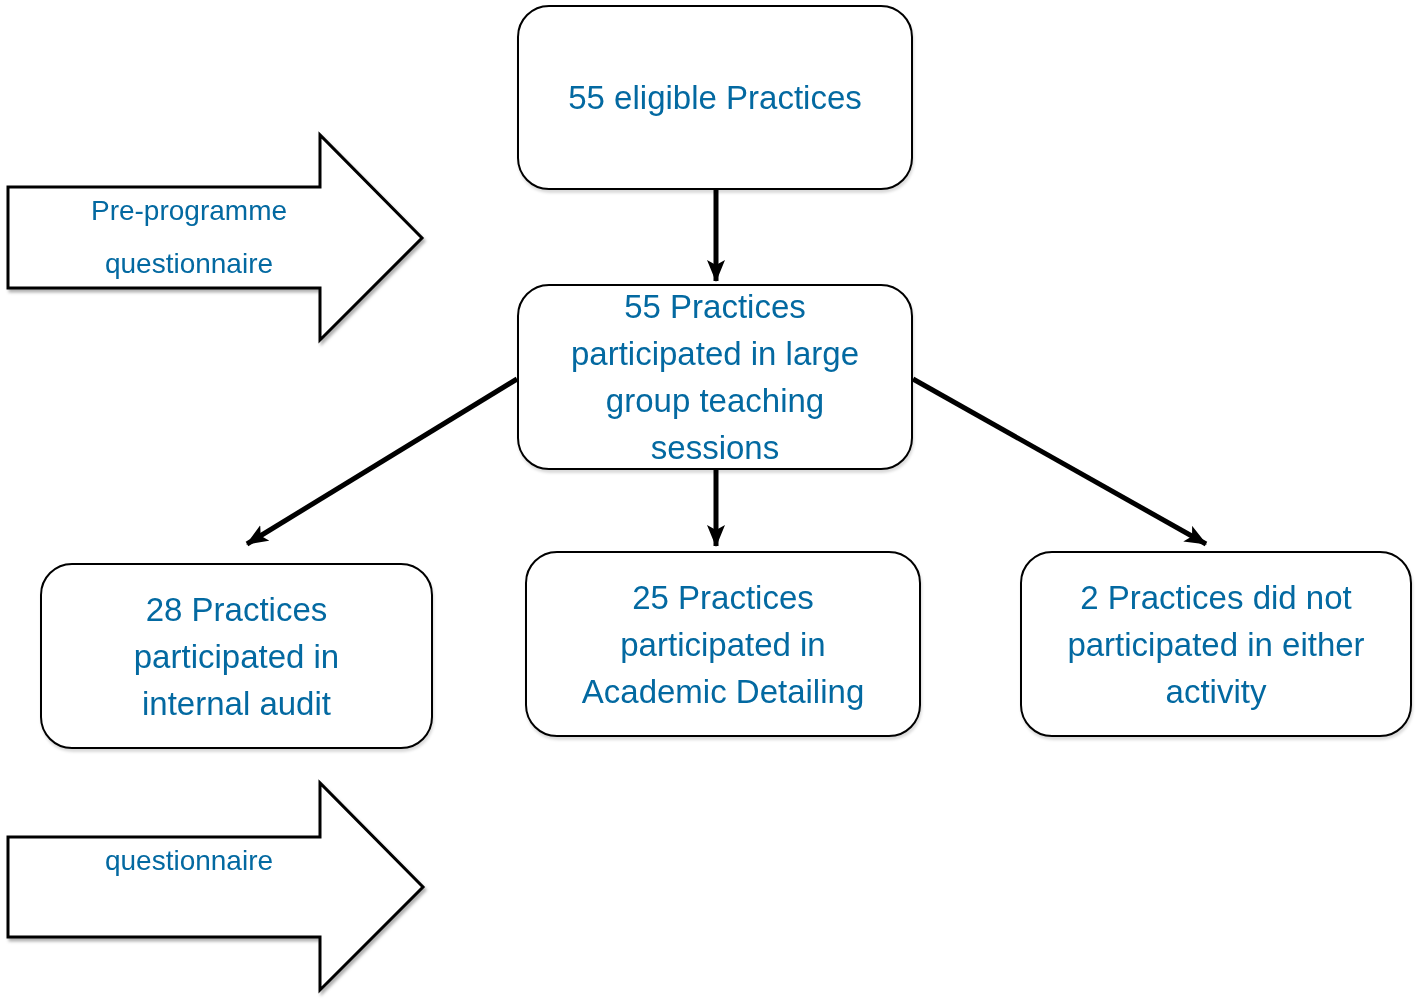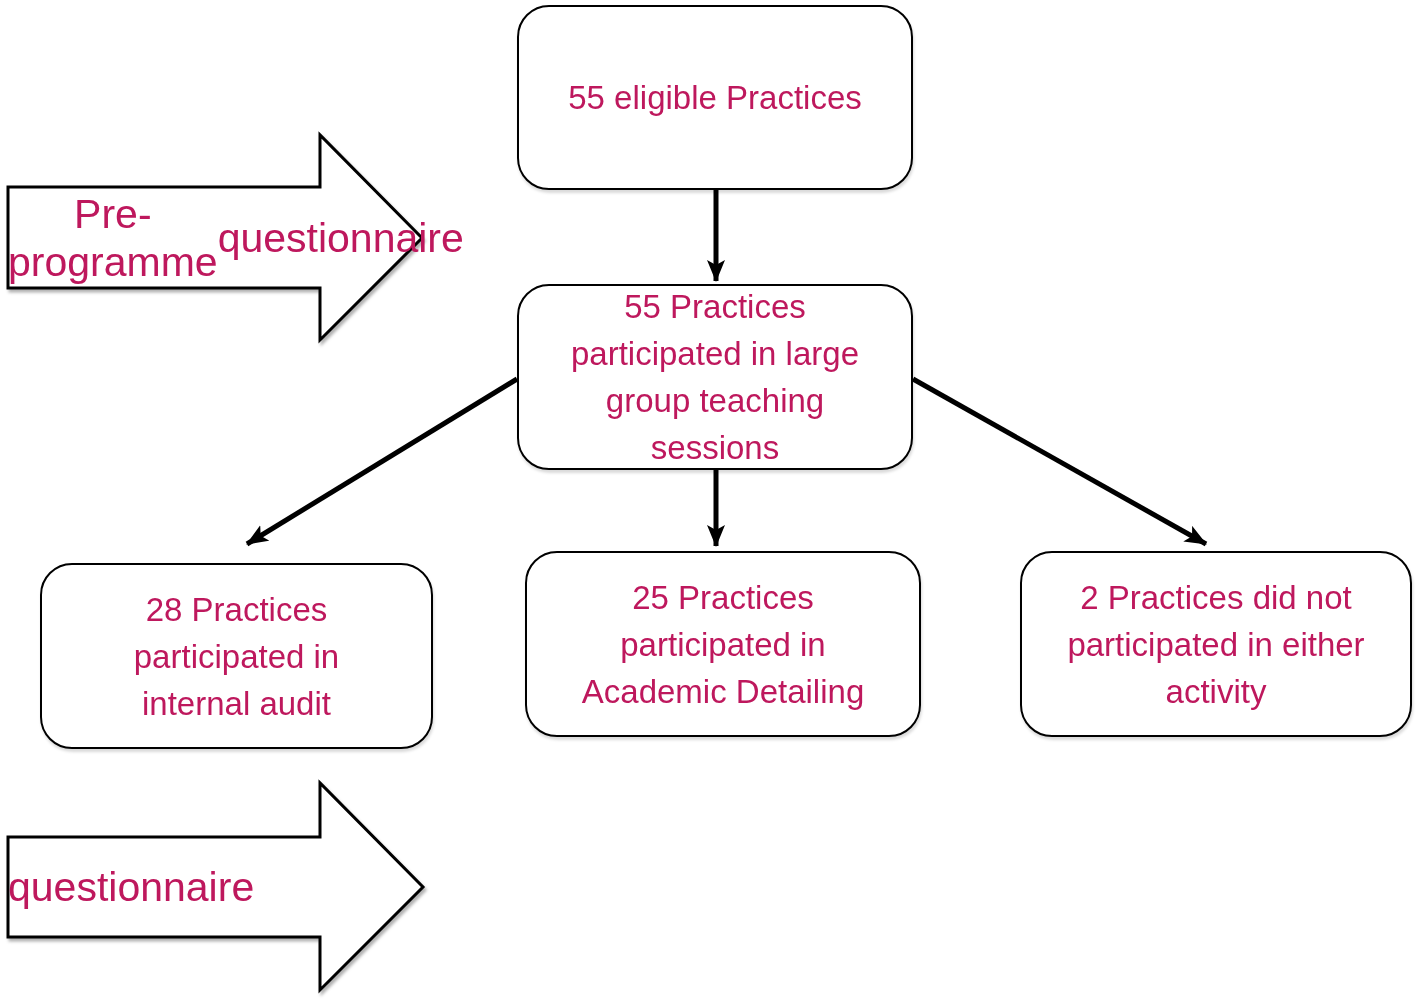--- a/index.html
+++ b/index.html
@@ -6,21 +6,21 @@
     margin: 0;
     padding: 0;
     background: #ffffff;
   }
   .canvas {
     position: relative;
     width: 1418px;
     height: 1001px;
     background: #ffffff;
     font-family: "Liberation Sans", sans-serif;
-    color: #be185d;
+    color: #0369a1;
     overflow: hidden;
   }
   .connector-layer {
     position: absolute;
     left: 0;
     top: 0;
     width: 1418px;
     height: 1001px;
   }
   .node {
@@ -40,25 +40,25 @@
   }
   .node span { display: block; }
   #node-eligible   { left: 517px;  top: 5px;   width: 396px; height: 185px; }
   #node-teaching   { left: 517px;  top: 284px; width: 396px; height: 186px; }
   #node-audit      { left: 40px;   top: 551px; width: 393px; height: 186px; margin-top: 12px; }
   #node-detailing  { left: 517px;  top: 551px; width: 396px; height: 186px; margin-left: 8px; }
   #node-none       { left: 1020px; top: 551px; width: 392px; height: 186px; }
   .annotation-label {
     position: absolute;
     display: flex;
-    flex-direction: row;
-    justify-content: flex-start;
+    flex-direction: column;
+    justify-content: space-between;
     align-items: center;
     text-align: center;
-    font-size: 41px;
+    font-size: 28px;
     line-height: 48px;
   }
   .annotation-label span { display: block; }
   #ann-pre  { left: 8px; top: 187px; width: 362px; height: 101px; }
   #ann-post { left: 8px; top: 837px; width: 362px; height: 100px; }
 </style>
 </head>
 <body>
 
 <div class="canvas">

